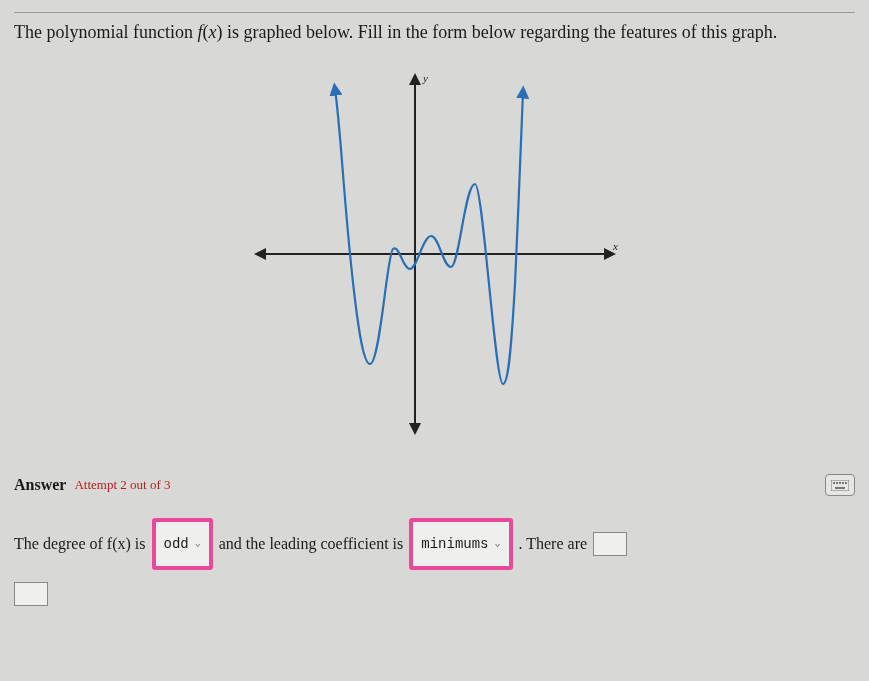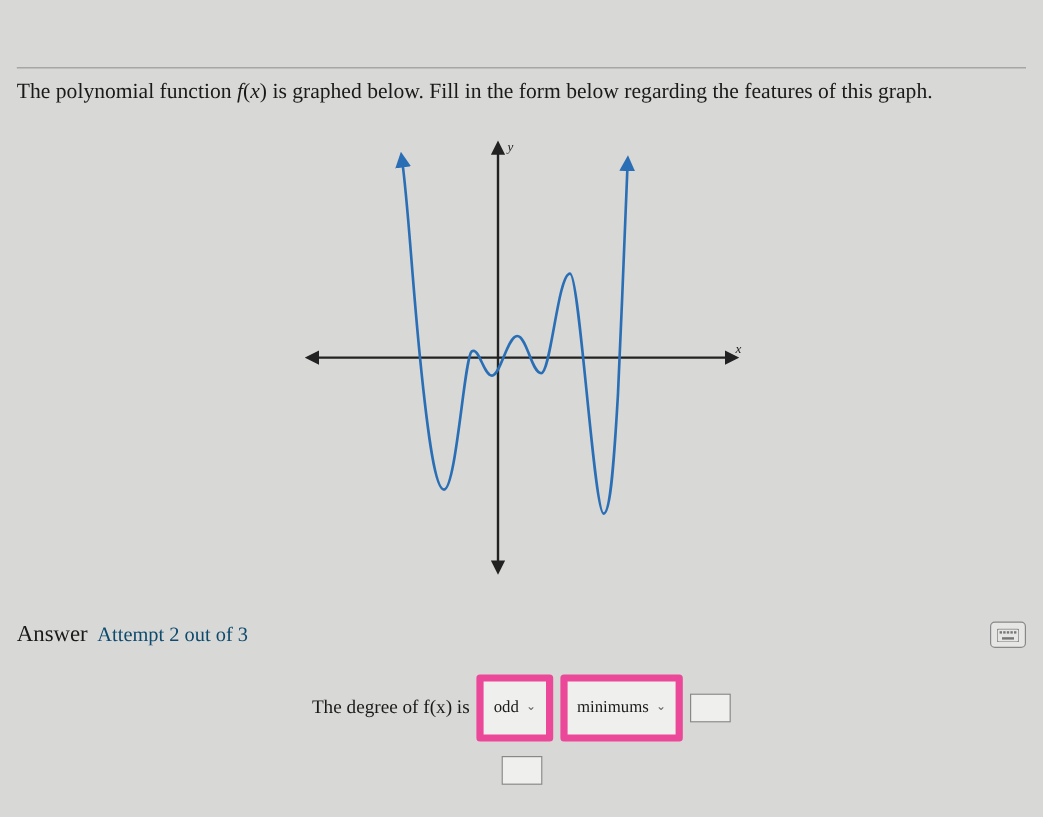--- a/index.html
+++ b/index.html
@@ -13,75 +13,73 @@
   }
   .page {
     padding: 12px 14px 18px 14px;
     position: relative;
   }
   .prompt {
     font-size: 18px;
     line-height: 1.5;
     border-top: 1px solid #999;
     padding-top: 6px;
-    margin-top: 44px;
   }
   .prompt .math-i { font-style: italic; font-family: 'Times New Roman', serif; }
   .graph-wrap {
     display: flex;
     justify-content: center;
     margin: 18px 0 30px 0;
   }
   .graph {
     width: 380px;
     height: 380px;
   }
   .answer-row {
     display: flex;
     align-items: center;
     gap: 8px;
     margin-bottom: 22px;
   }
   .answer-label {
-    font-weight: normal;
-    font-size: 19px;
+    font-weight: bold;
+    font-size: 16px;
   }
   .attempt {
-    font-size: 17px;
-    color: #0c4a6e;
+    font-size: 13px;
+    color: #b91c1c;
   }
   .keyboard-icon {
     margin-left: auto;
     width: 30px;
     height: 22px;
     border: 1px solid #888;
     border-radius: 4px;
     background: #e6e6e4;
     display: flex;
     align-items: center;
     justify-content: center;
   }
   .sentence {
     font-size: 16px;
     line-height: 2.6;
     display: flex;
     flex-wrap: wrap;
     align-items: center;
     gap: 6px;
-    justify-content: center;
   }
   .select {
     display: inline-flex;
     align-items: center;
     gap: 6px;
-    border: 6px solid #ec4899;
+    border: 4px solid #ec4899;
     background: #efefed;
     padding: 4px 8px;
     border-radius: 3px;
-    font-family: Liberation Serif, serif;
+    font-family: Liberation Mono, monospace;
     font-size: 14px;
     cursor: pointer;
   }
   .chev {
     font-size: 10px;
     color: #666;
   }
   .blank-box {
     display: inline-block;
     width: 34px;
@@ -145,22 +143,24 @@
       </svg>
     </div>
   </div>
 
   <div class="sentence">
     <span>The degree of f(x) is</span>
     <span class="select">
       <span>odd</span>
       <span class="chev">⌄</span>
     </span>
+    <span>and the leading coefficient is</span>
     <span class="select">
       <span>minimums</span>
       <span class="chev">⌄</span>
     </span>
+    <span>. There are</span>
     <span class="blank-box"></span>
     <span style="flex-basis:100%;height:0"></span>
     <span class="blank-box"></span>
   </div>
 
 </div>
 
 </body></html>

